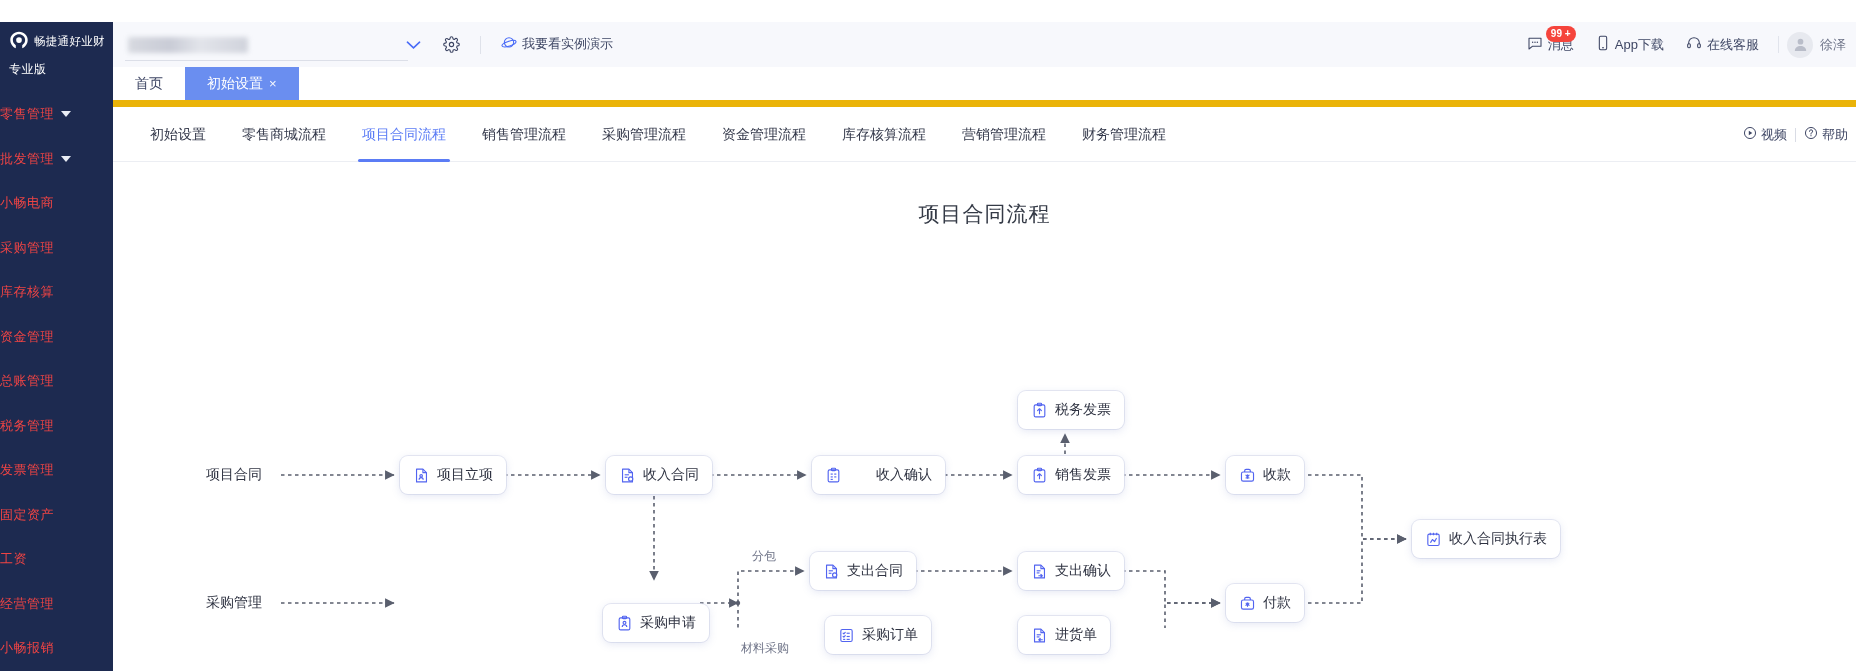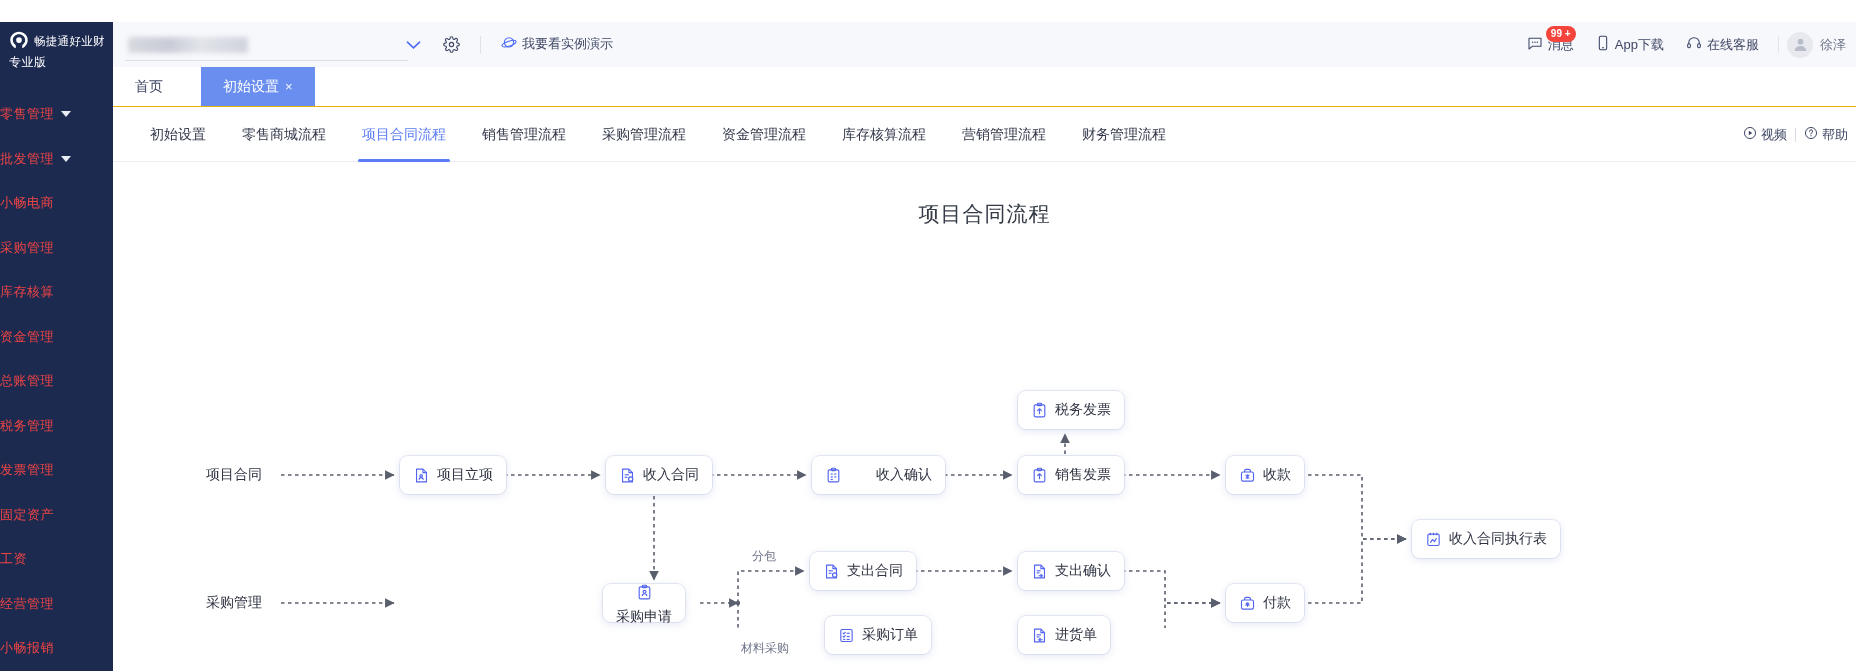--- a/index.html
+++ b/index.html
@@ -21,21 +21,21 @@
   .logo-row { display:flex; align-items:center; gap:4px; }
   .logo-mark {
     width:22px; height:22px; flex:0 0 22px; position:relative;
   }
   .logo-mark svg { display:block; }
   .logo-text {
     color:#ffffff; font-size:11.5px; letter-spacing:.3px;
     white-space:nowrap; overflow:hidden;
   }
   .logo-sub {
-    color:#ffffff; font-size:12px; margin-top:2px; margin-left:1px;
+    color:#ffffff; font-size:12px; margin-top:9px; margin-left:1px;
     letter-spacing:.5px;
   }
   .nav { margin-top:8px; }
   .nav-item {
     height:44.5px; display:flex; align-items:center; 
     color:#ef4444; font-size:13px; letter-spacing:.5px; cursor:pointer;
     position:relative; user-select:none;
   }
   .nav-item .caret {
     margin-left:7px; width:0;height:0;
@@ -89,22 +89,21 @@
     width:26px;height:26px;border-radius:50%;background:#e7e9ef;
     display:flex;align-items:center;justify-content:center;
   }
   .uname { color:#6b7186; font-size:13px; margin-left:7px; white-space:nowrap;
            overflow:hidden; max-width:36px; }
 
   
   .tabbar {
     position:absolute; left:113px; top:67px; right:0; height:40px;
     background:#ffffff; display:flex; align-items:stretch;
-    border-bottom:1px solid #eab308;
-    gap:16px;
+    border-bottom:7px solid #eab308;
   }
   .btab {
     display:flex; align-items:center; gap:6px; padding:0 22px;
     font-size:14px; color:#3e4664; cursor:pointer; user-select:none;
   }
   .btab.active { background:#6a8ef0; color:#ffffff; }
   .btab .x { font-size:13px; opacity:.95; }
 
   
   .content {
@@ -475,21 +474,21 @@
         <svg class="ic" viewBox="0 0 24 24" fill="none" stroke="#5264f0" stroke-width="1.6">
           <rect x="4" y="4.5" width="16" height="16" rx="2"></rect>
           <line x1="7.5" y1="2.5" x2="7.5" y2="6"></line>
             <line x1="12" y1="2.5" x2="12" y2="6"></line>
             <line x1="16.5" y1="2.5" x2="16.5" y2="6"></line>
           <path d="M8 16 L10.5 12 L13.5 15 L16 10.5" stroke-linecap="round" stroke-linejoin="round"></path>
         </svg>
         <span>收入合同执行表</span>
       </div>
 
-      <div class="node" style="left:490px; top:356px;flex-direction:column;">
+      <div class="node" style="left:490px; top:376px;">
         <svg class="ic" viewBox="0 0 24 24" fill="none" stroke="#5264f0" stroke-width="1.6">
           <rect x="4.5" y="4" width="15" height="17" rx="2"></rect>
           <rect x="9" y="1.8" width="6" height="3.4" rx="1.2"></rect>
           <circle cx="12" cy="11" r="2"></circle>
           <path d="M8.8 17c0-1.9 1.4-3.2 3.2-3.2s3.2 1.3 3.2 3.2"></path>
         </svg>
         <span>采购申请</span>
       </div>
 
       <div class="node" style="left:697px; top:324px;">

